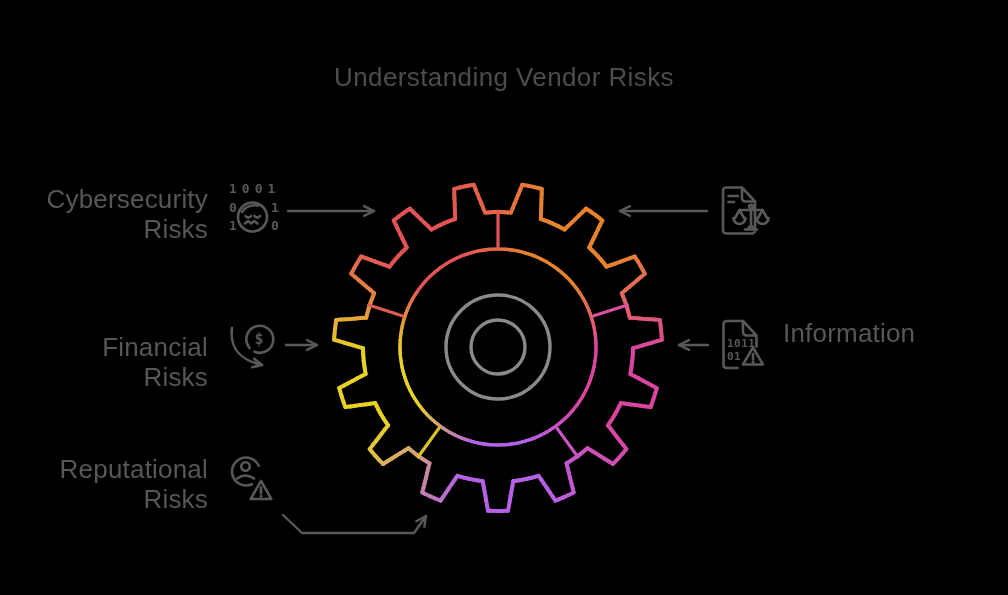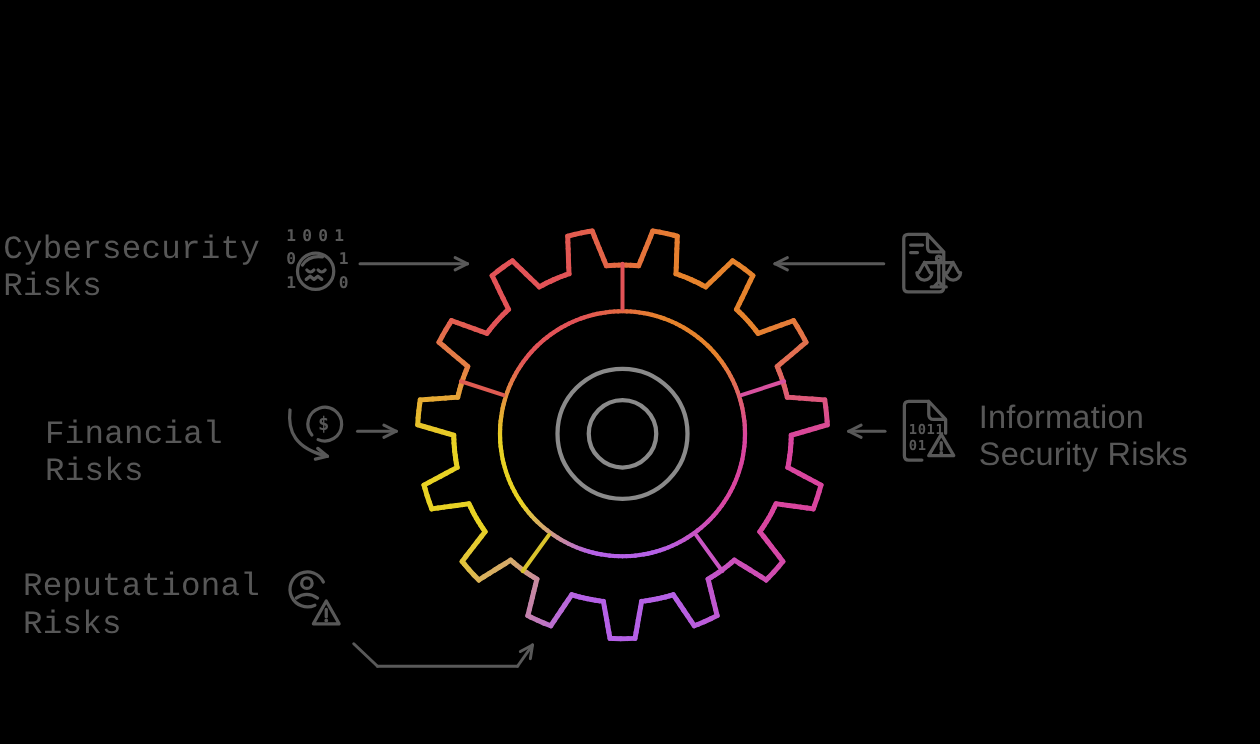--- a/index.html
+++ b/index.html
@@ -2,41 +2,42 @@
 <html><head>
 <meta charset="utf-8">
 <style>
   html,body{margin:0;padding:0;background:#000;}
   .stage{position:relative;width:1008px;height:595px;background:#000;overflow:hidden;
          font-family:"Liberation Sans",sans-serif;}
   .canvas{position:absolute;left:0;top:0;}
   .title{position:absolute;top:62px;left:0;width:100%;text-align:center;
          font-size:26px;letter-spacing:.4px;color:#4d4d4d;}
   .lbl{position:absolute;font-size:26px;line-height:30px;color:#575757;letter-spacing:.2px;}
-  .lbl.ra{text-align:left;font-family:Liberation Mono, monospace;}
+  .lbl.ra{text-align:right;}
   #lbl-cybersecurity{top:184px;right:800px;}
   #lbl-financial{top:332px;right:800px;margin-left:36px;}
   #lbl-reputational{top:454px;right:800px;}
   #lbl-compliance{top:184px;left:783px;}
   #lbl-information-security{top:318px;left:783px;}
   .ic{position:absolute;}
   #icon-cybersecurity{left:225px;top:180px;}
   #icon-financial{left:226px;top:321px;}
   #icon-reputational{left:226px;top:454px;}
   #icon-compliance{left:716px;top:184px;}
   #icon-information-security{left:716px;top:317px;}
   .ic text{fill:#585858;font-family:"DejaVu Sans Mono",monospace;font-weight:bold;}
   .ic .st{stroke:#585858;stroke-width:2.6;fill:none;stroke-linecap:round;stroke-linejoin:round;}
   .ic .dot{fill:#585858;stroke:none;}
 </style>
 </head>
 <body>
 
 <div class="stage">
 
+  <div class="title">Understanding Vendor Risks</div>
 
   <svg class="canvas" width="1008" height="595" viewBox="0 0 1008 595">
       <g>
         <line x1="485.1" y1="212.6" x2="488.3" y2="212.4" stroke="#e46547" stroke-width="4" stroke-linecap="round"></line>
         <line x1="488.3" y1="212.4" x2="491.5" y2="212.2" stroke="#e46745" stroke-width="4" stroke-linecap="round"></line>
         <line x1="491.5" y1="212.2" x2="494.8" y2="212.1" stroke="#e46944" stroke-width="4" stroke-linecap="round"></line>
         <line x1="494.8" y1="212.1" x2="498.0" y2="212.0" stroke="#e46a42" stroke-width="4" stroke-linecap="round"></line>
         <line x1="498.0" y1="212.0" x2="501.2" y2="212.1" stroke="#e46c41" stroke-width="4" stroke-linecap="round"></line>
         <line x1="501.2" y1="212.1" x2="504.5" y2="212.2" stroke="#e46d3f" stroke-width="4" stroke-linecap="round"></line>
         <line x1="504.5" y1="212.2" x2="507.7" y2="212.4" stroke="#e46f3e" stroke-width="4" stroke-linecap="round"></line>
@@ -616,21 +617,20 @@
   </div>
   <div class="lbl ra" id="lbl-financial">
     <div>Financial Risks</div>
   </div>
   <div class="lbl ra" id="lbl-reputational">
     <div>Reputational</div>
     <div>Risks</div>
   </div>
   <div class="lbl" id="lbl-information-security">
     <div>Information</div>
-    <div>Security Risks</div>
   </div>
 
   <svg class="ic" id="icon-cybersecurity" width="56" height="58" viewBox="0 0 56 58">
     <text x="4" y="13" font-size="13" letter-spacing="5">1001</text>
     <text x="4" y="31.5" font-size="13">0</text>
     <text x="46" y="31.5" font-size="13">1</text>
     <text x="4" y="50" font-size="13">1</text>
     <text x="46" y="50" font-size="13">0</text>
     <circle class="st" cx="27.5" cy="37" r="14.5" stroke-width="2.8"></circle>
     <path class="st" d="M17,32 Q22,24 33,25.5"></path>

